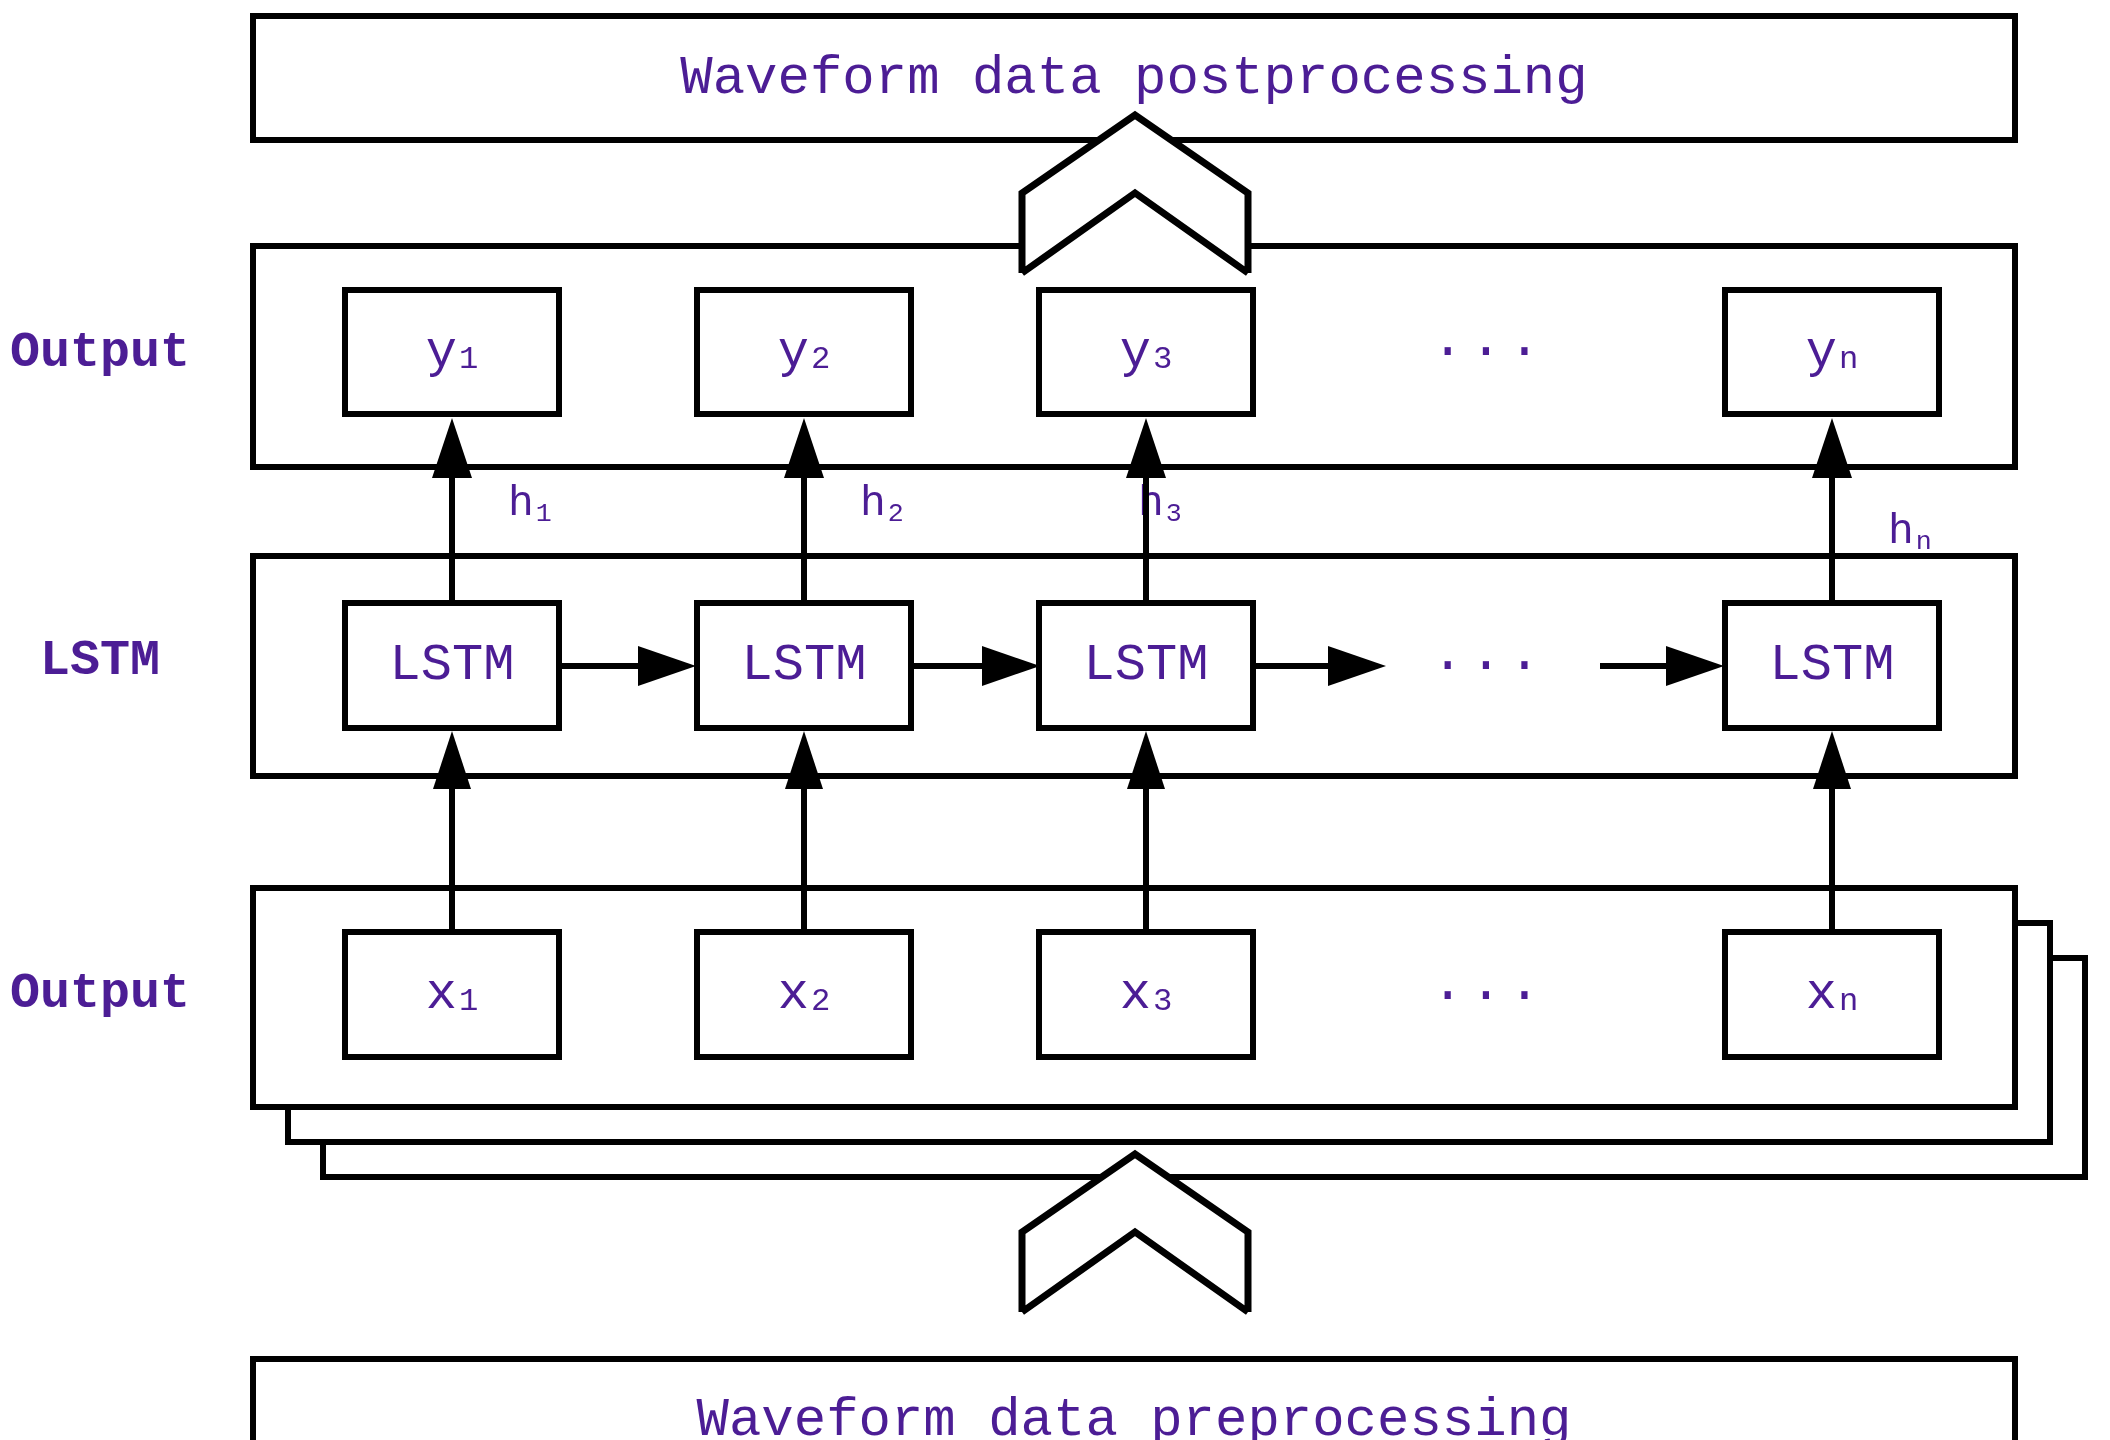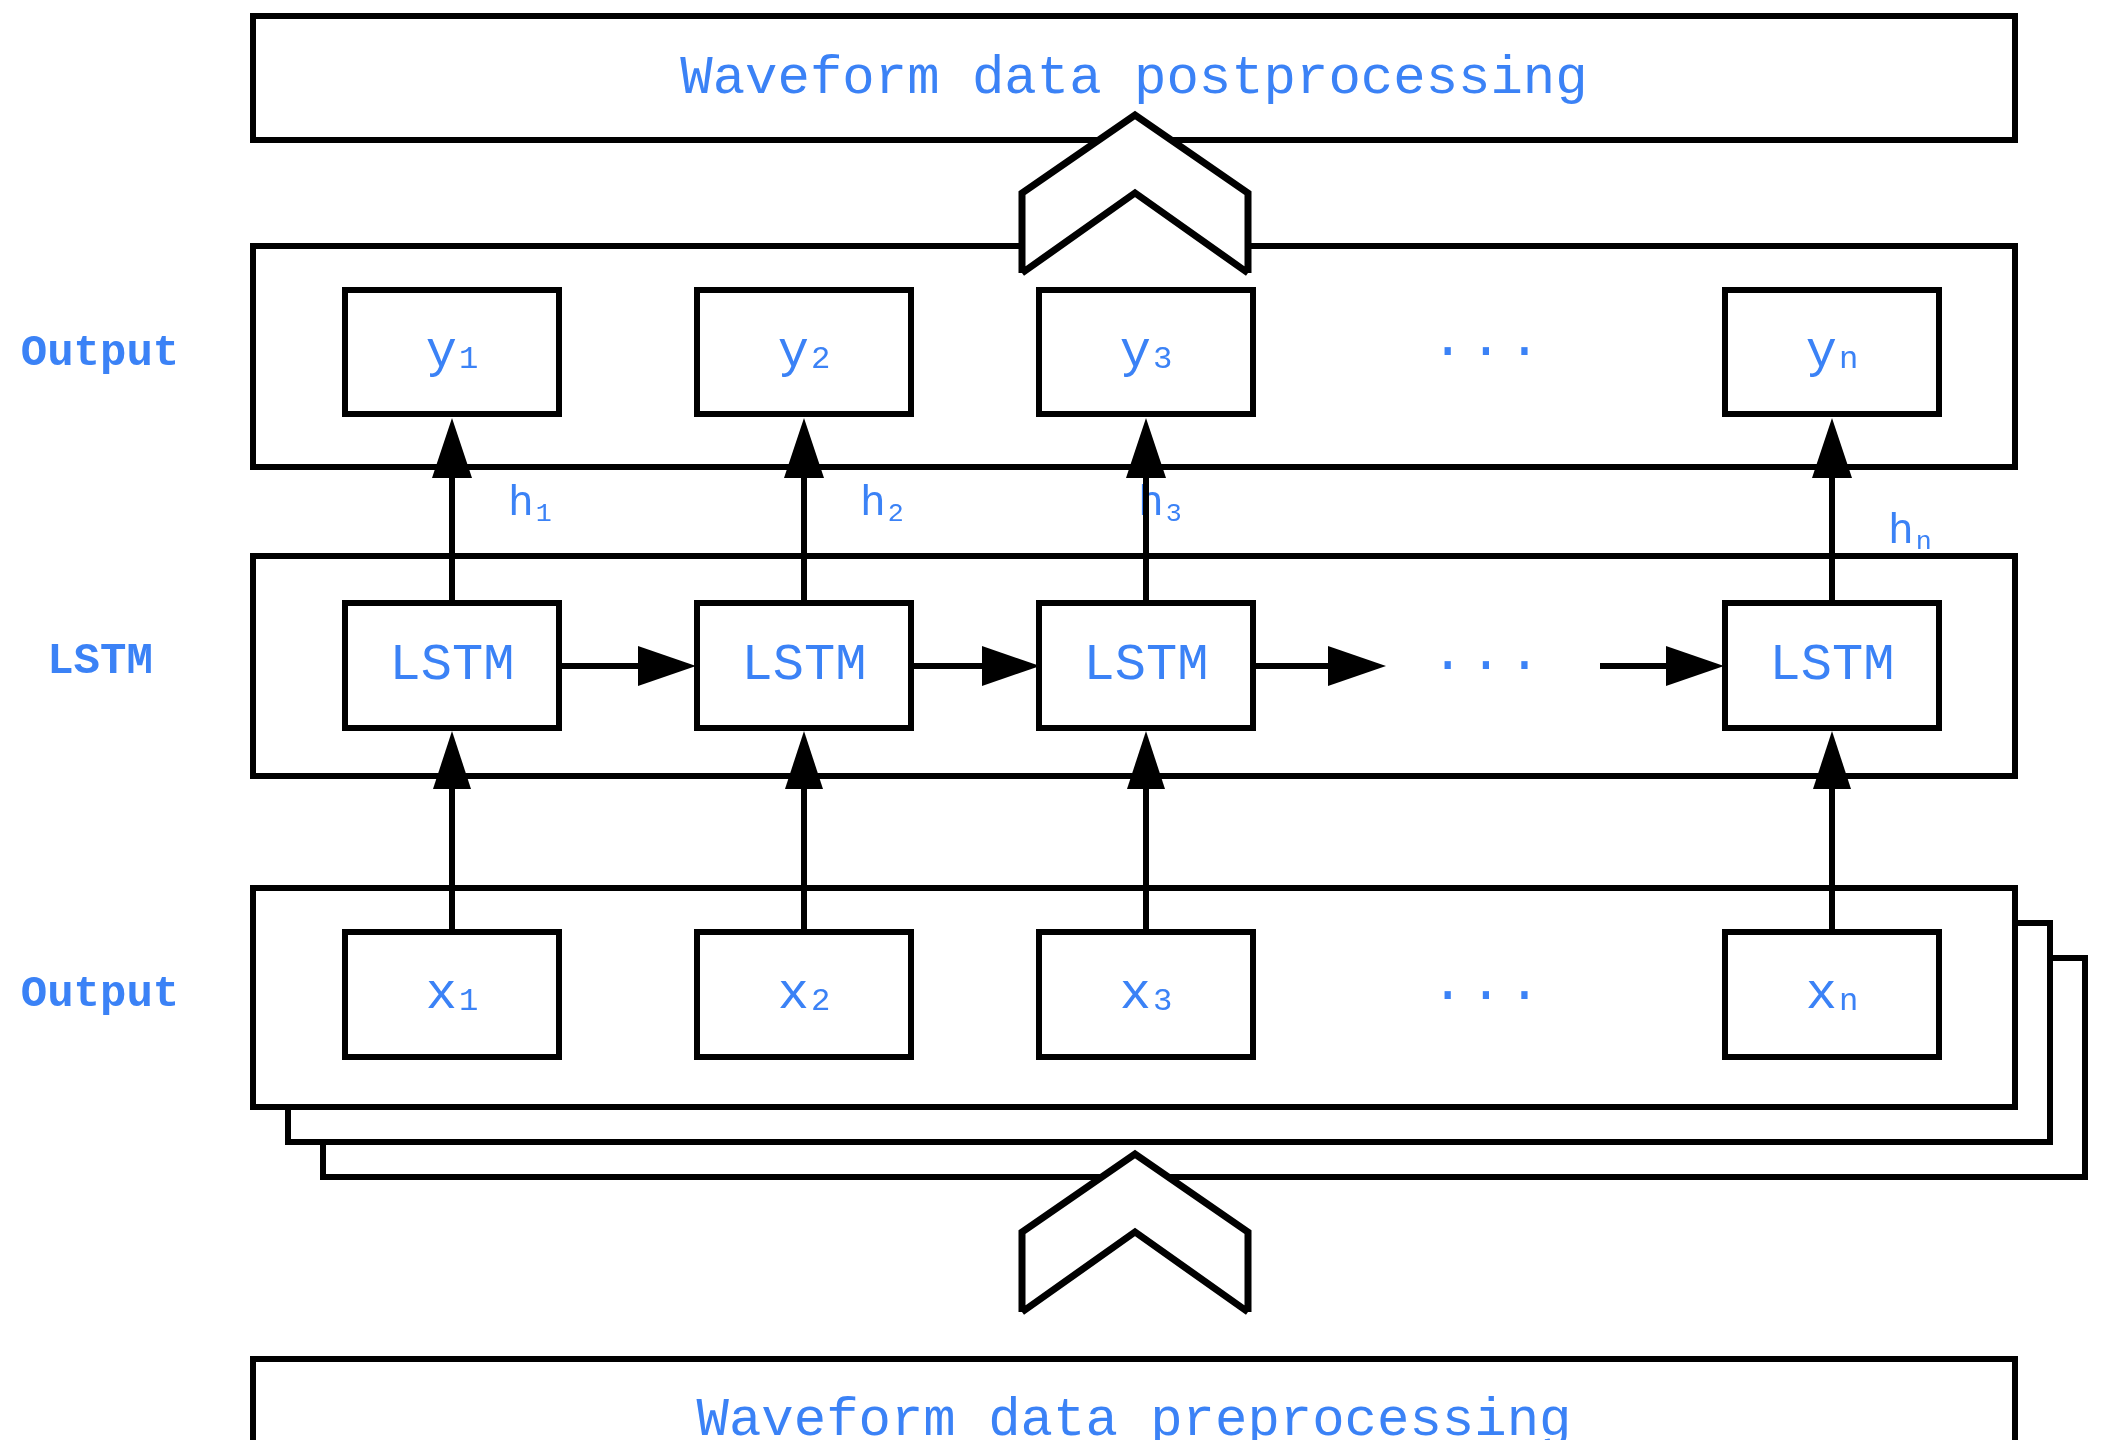--- a/index.html
+++ b/index.html
@@ -5,21 +5,21 @@
   html, body {
     margin: 0;
     padding: 0;
     background: #ffffff;
   }
   .canvas {
     position: relative;
     width: 2110px;
     height: 1440px;
     background: #ffffff;
-    color: #3b82f6;
+    color: #4c1d95;
     font-family: "Liberation Mono", "DejaVu Sans Mono", monospace;
     overflow: hidden;
   }
   .frame {
     position: absolute;
     box-sizing: border-box;
     border: 6px solid #000000;
     background: #ffffff;
   }
   .z1 { z-index: 1; }
@@ -49,21 +49,21 @@
     white-space: nowrap;
   }
   .row-output .cell-y { top: 287px; height: 130px; }
   .row-lstm  .cell-l { top: 600px; height: 131px; }
   .row-input .cell-x { top: 929px; height: 131px; }
   .side-label {
     position: absolute;
     left: 0;
     width: 200px;
     text-align: center;
-    font-size: 44px;
+    font-size: 50px;
     font-weight: bold;
     line-height: 56px;
     z-index: 20;
     white-space: nowrap;
   }
   .h-label {
     position: absolute;
     font-size: 43px;
     line-height: 56px;
     z-index: 20;

